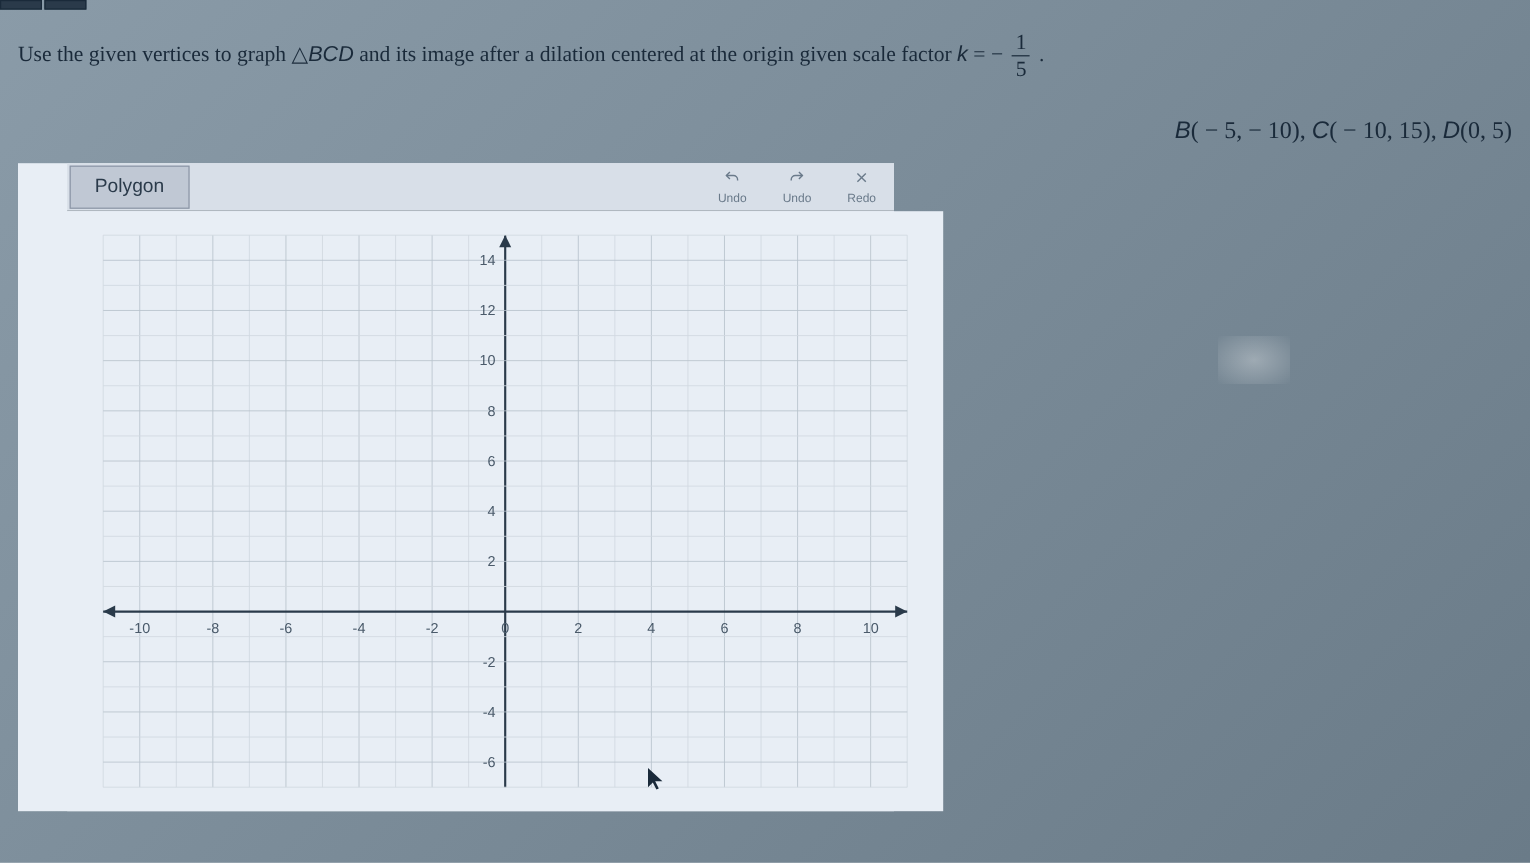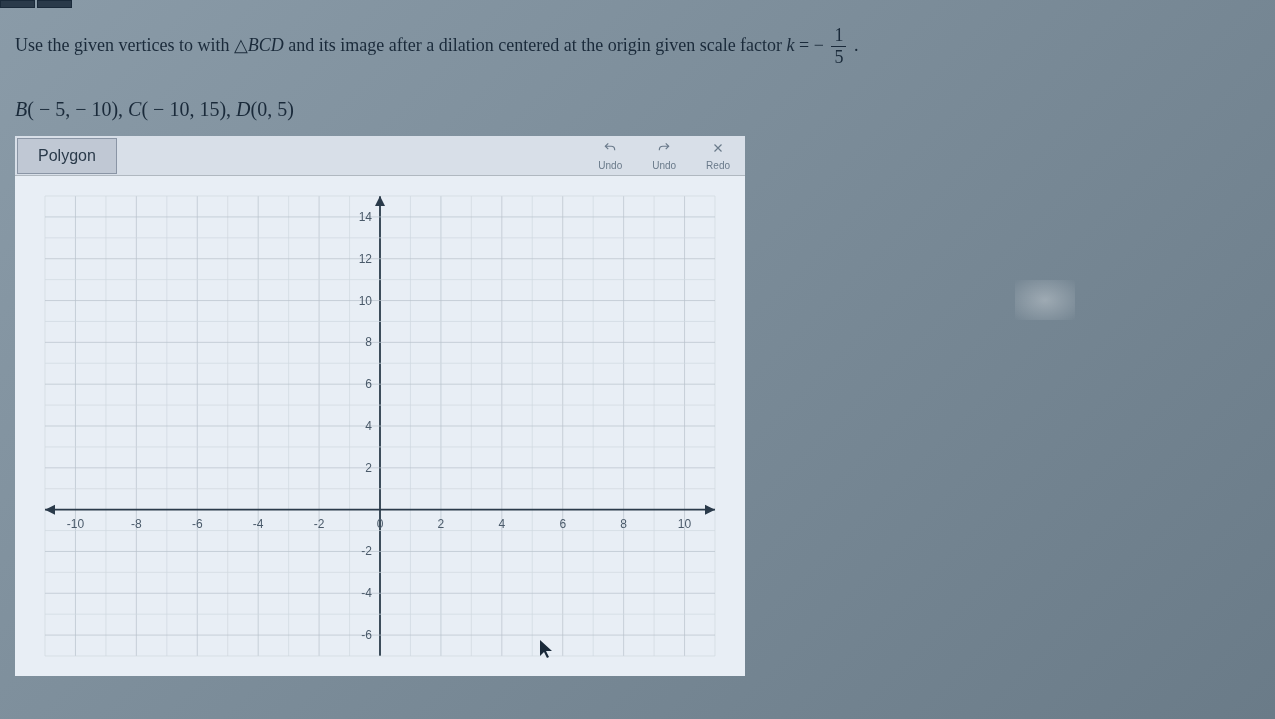--- a/index.html
+++ b/index.html
@@ -31,21 +31,21 @@
       font-size: 18px;
       color: #1a2a3a;
       margin-bottom: 30px;
       font-family: Georgia, serif;
     }
     .math-triangle {
       font-family: Georgia, serif;
     }
     .math-italic {
       font-style: italic;
-      font-family: Liberation Serif, serif;
+      font-family: Liberation Sans, sans-serif;
     }
     .fraction {
       display: inline-block;
       vertical-align: middle;
       text-align: center;
       margin: 0 3px;
     }
     .fraction .num {
       display: block;
       border-bottom: 1px solid #1a2a3a;
@@ -53,25 +53,27 @@
     }
     .fraction .den {
       display: block;
       padding: 0 3px;
     }
     .vertices {
       font-size: 20px;
       color: #1a2a3a;
       margin-bottom: 15px;
       font-family: Georgia, serif;
+      text-align: right;
     }
     .graph-container {
       width: 730px;
       background: #e8eef5;
       position: relative;
+      padding-left: 41px;
     }
     .toolbar {
       display: flex;
       align-items: center;
       height: 40px;
       background: #d8dfe8;
       border-bottom: 1px solid #b0b8c0;
     }
     .polygon-btn {
       background: #c0c8d4;
@@ -131,21 +133,21 @@
 </head>
 <body>
 
 <div class="top-bar">
   <div class="top-btn"></div>
   <div class="top-btn"></div>
 </div>
 
 <div class="content">
   <div class="problem-text">
-    <span>Use the given vertices to with </span>
+    <span>Use the given vertices to graph </span>
     <span class="math-triangle">△</span><span class="math-italic">BCD</span>
     <span>  and its image after a dilation centered at the origin given scale factor </span>
     <span class="math-italic">k</span>
     <span> = </span>
     <span>− </span>
     <span class="fraction">
       <span class="num">1</span>
       <span class="den">5</span>
     </span>
     <span> .</span>

